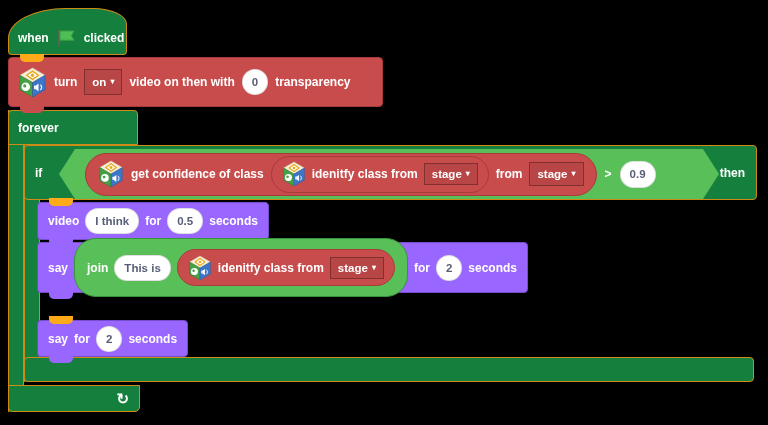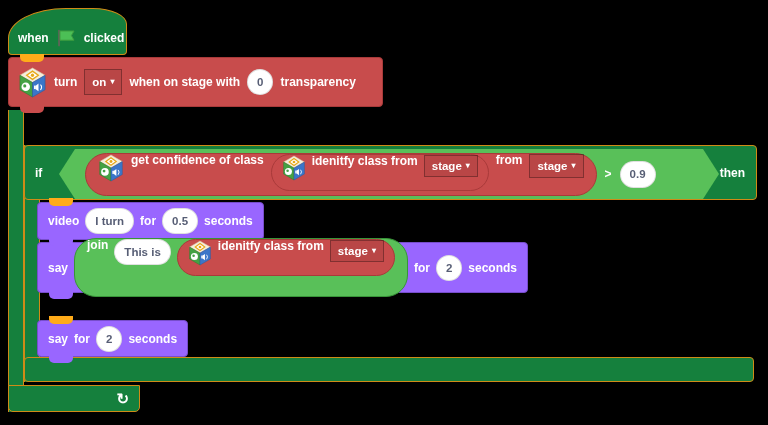--- a/index.html
+++ b/index.html
@@ -13,38 +13,41 @@
   .greenbg{background:#59C059;}
   .r4{border-radius:4px;}
   .lbl{font-weight:bold;font-size:12px;color:#fff;white-space:nowrap;line-height:1;}
   .oval{background:#fff;border:1px solid rgba(0,0,0,0.12);border-radius:999px;color:#575E75;
         display:inline-flex;align-items:center;justify-content:center;
         font-weight:bold;font-size:11.5px;height:26px;padding:0 9px;white-space:nowrap;flex:0 0 auto;}
   .dropdown{display:inline-flex;align-items:center;justify-content:center;gap:4px;
         border:1px solid rgba(0,0,0,0.3);background:rgba(0,0,0,0.07);border-radius:0;
         height:24px;padding:0 7px;color:#fff;font-weight:bold;font-size:11.5px;white-space:nowrap;flex:0 0 auto;}
   .dd-arrow{font-size:8px;line-height:1;color:#fff;}
-  .pill{display:inline-flex;flex:0 0 auto;}
+  .pill{display:inline-flex;align-items:center;flex:0 0 auto;}
   .bump{position:absolute;width:24px;height:8px;border-radius:0 0 5px 5px;z-index:6;}
   .bump.b-orange{background:#FFAB19;}
   .bump.b-red{background:#C84C4C;}
   .bump.b-purple{background:#9966FF;}
   .hat{border-radius:58px 34px 4px 4px / 30px 16px 4px 4px;padding:12px 8px 0 9px;gap:7px;}
   .hexagon{position:absolute;left:34px;top:3px;width:660px;height:50px;background:#59C059;
         display:flex;align-items:center;gap:8px;padding:0 22px 0 26px;
         clip-path:polygon(0 50%,16px 0,calc(100% - 16px) 0,100% 50%,calc(100% - 16px) 100%,16px 100%);}
   .loop-arrow{font-size:15px;font-weight:bold;color:#fff;line-height:1;}
   svg{flex:0 0 auto;}
 </style>
 </head>
 <body>
 
 <div class="canvas">
 
   <div class="blk orange" style="left:8px;top:110px;width:16px;height:302px;border-width:0 1px;"></div>
+  <div class="blk orange" style="left:8px;top:110px;width:130px;height:35px;border-radius:4px 4px 0 0;padding-left:9px;">
+    <span class="lbl">forever</span>
+  </div>
   <div class="blk orange" style="left:8px;top:385px;width:132px;height:27px;border-radius:0 0 5px 5px;justify-content:flex-end;padding-right:10px;">
     <span class="loop-arrow">↻</span>
   </div>
 
   <div class="blk orange" style="left:24px;top:145px;width:16px;height:237px;border-width:0 1px;"></div>
 
   <div class="blk orange r4" style="left:24px;top:145px;width:733px;height:55px;text-decoration:underline;">
     <span class="lbl" style="position:absolute;left:10px;">if</span>
 
     <div class="hexagon">
@@ -120,28 +123,28 @@
       <polygon points="28,8.5 15,16 15,31 28,23.5" fill="#3B76C9" stroke="#2A5A9E" stroke-width="0.6"></polygon>
       <path d="M18,19.5 l3.2,-2.4 v8 l-3.2,-2.4 z" fill="#fff"></path>
       <rect x="16.6" y="19.2" width="1.7" height="3.6" fill="#fff"></rect>
       <path d="M23.2,18.2 q2.4,2.3 0,5.6" stroke="#fff" stroke-width="1.1" fill="none"></path>
     </svg>
     <span class="lbl">turn</span>
     <span class="dropdown" style="height:26px;">
       <span>on</span>
       <span class="dd-arrow">▾</span>
     </span>
-    <span class="lbl">when on stage with</span>
+    <span class="lbl">video on then with</span>
     <span class="oval">0</span>
     <span class="lbl">transparency</span>
   </div>
 
   <div class="blk purple r4" style="left:37px;top:202px;height:38px;width:max-content;padding:0 10px;gap:6px;">
     <span class="lbl">video</span>
-    <span class="oval">I turn</span>
+    <span class="oval">I think</span>
     <span class="lbl">for</span>
     <span class="oval">0.5</span>
     <span class="lbl">seconds</span>
   </div>
 
   <div class="blk purple r4" style="left:37px;top:242px;height:51px;width:max-content;padding:0 10px;gap:6px;">
     <span class="lbl">say</span>
     <div class="pill greenbg" style="height:59px;border-radius:22px;padding:0 12px;gap:6px;border:1px solid #389438;">
       <span class="lbl">join</span>
       <span class="oval">This is</span>

